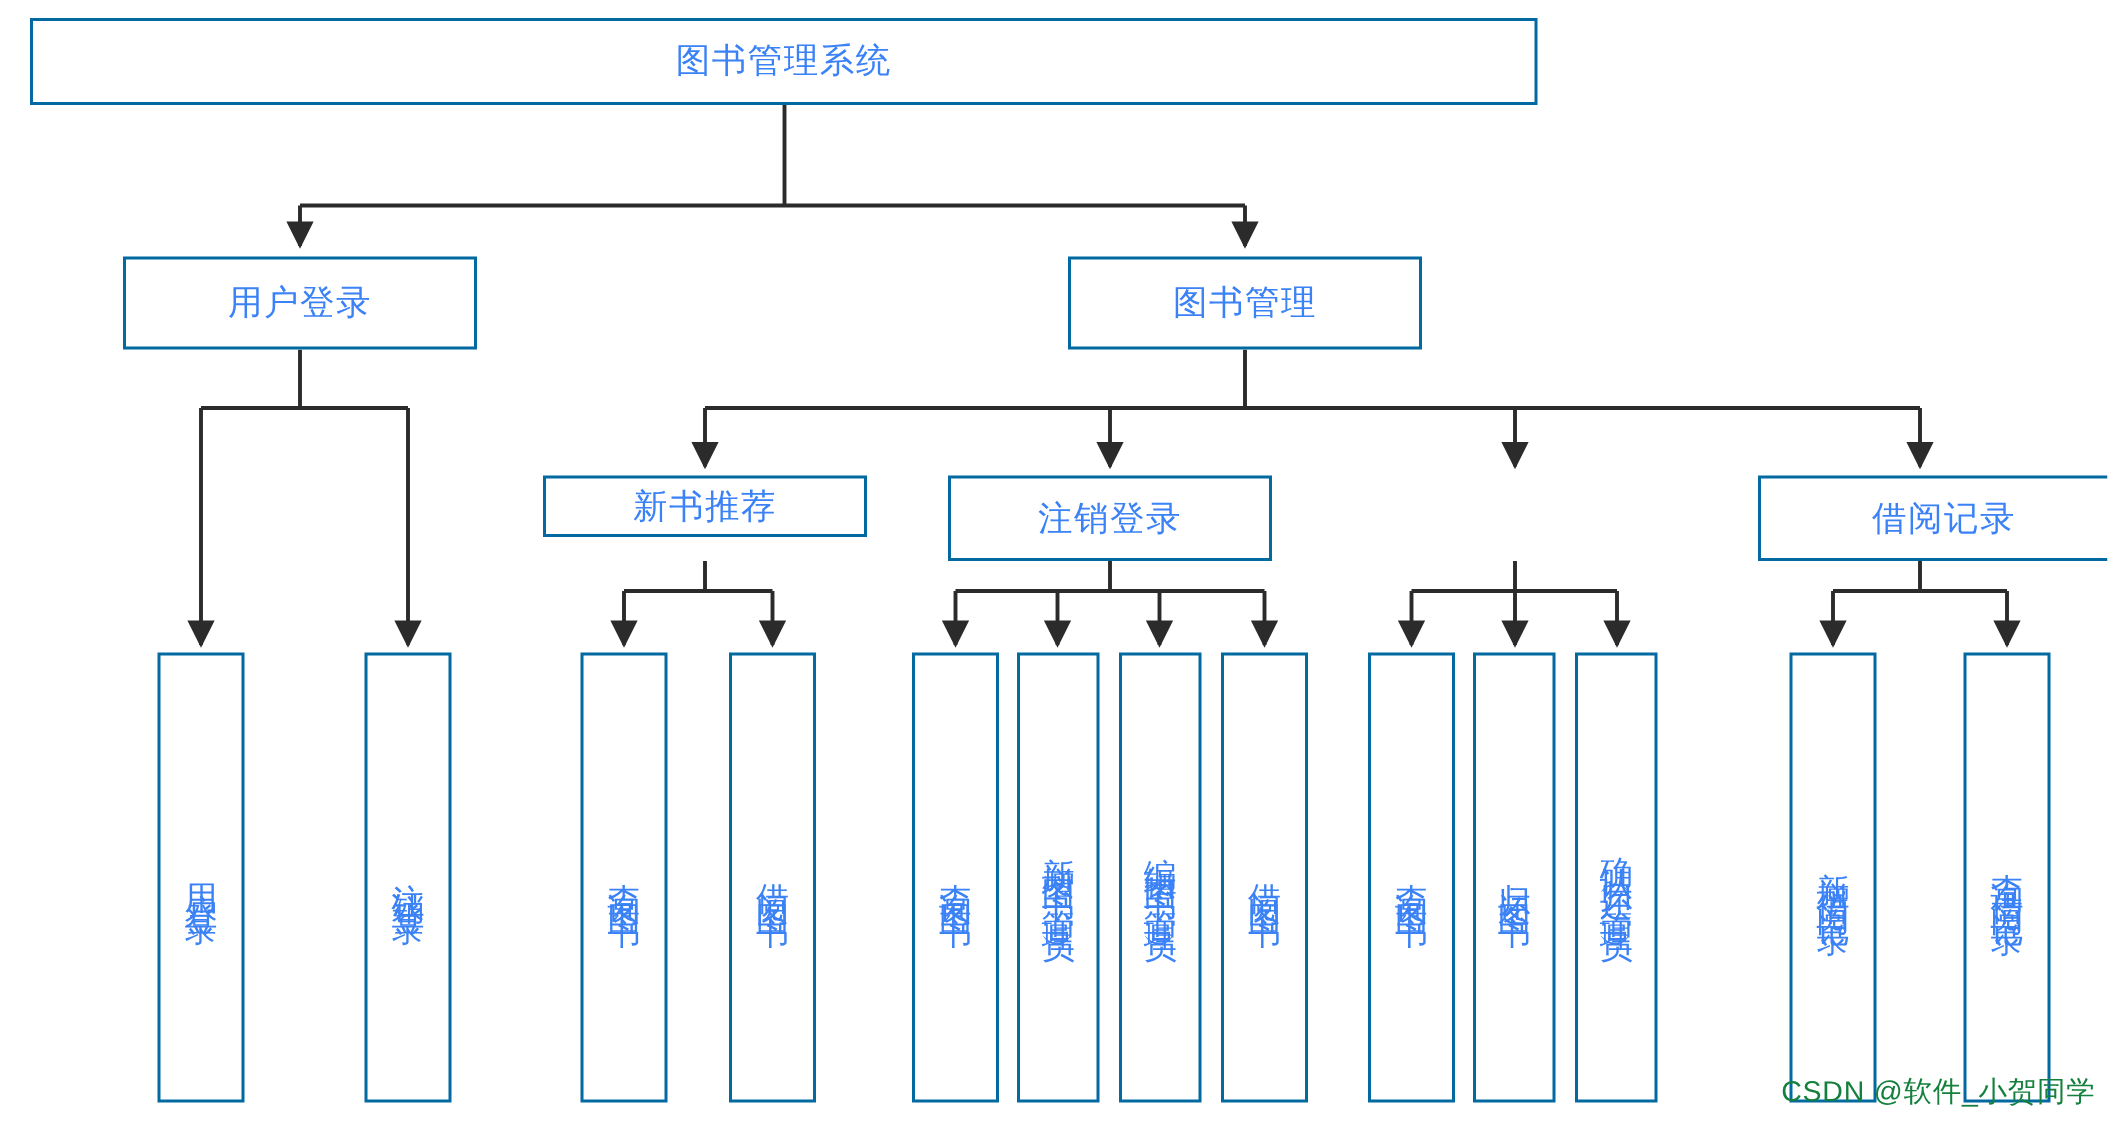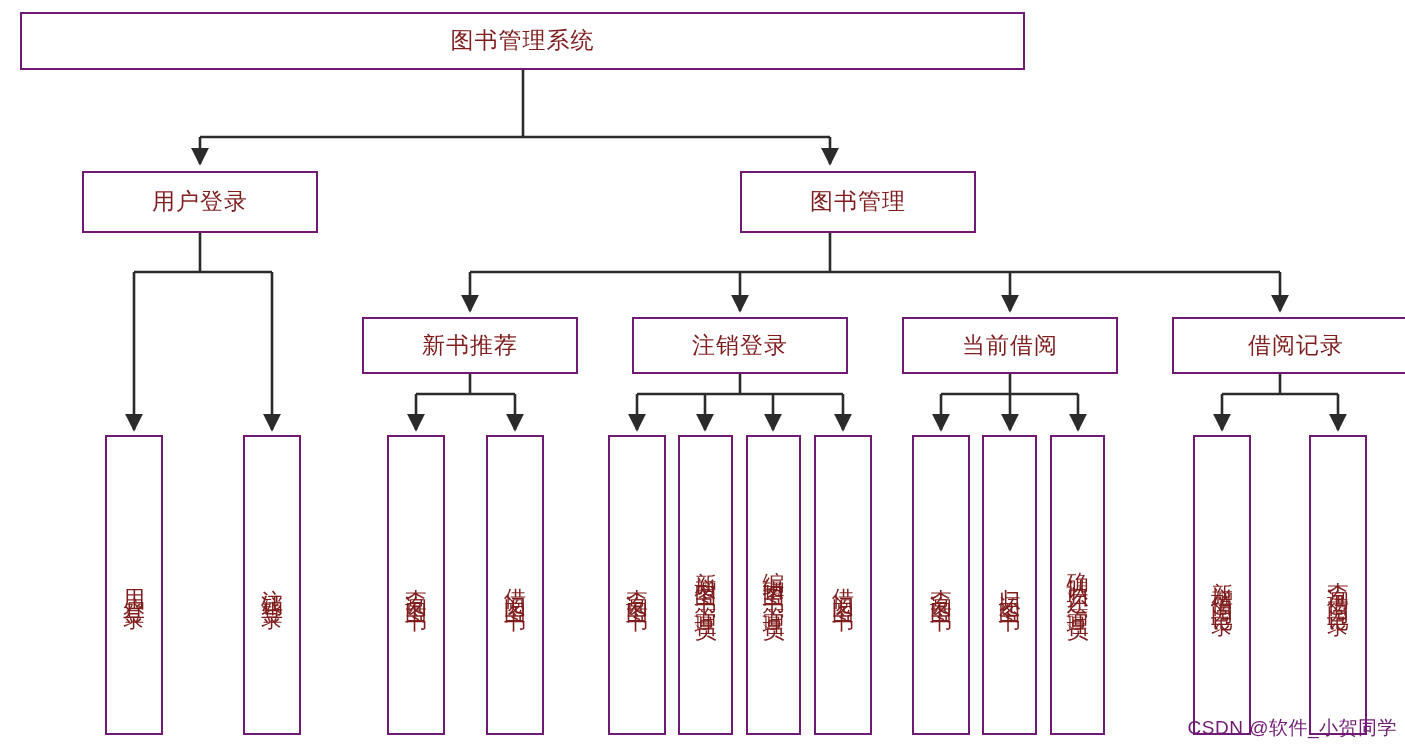--- a/index.html
+++ b/index.html
@@ -21,25 +21,25 @@
     left: 0;
     top: 0;
     width: 1405px;
     height: 747px;
     pointer-events: none;
   }
   .node {
     position: absolute;
     box-sizing: border-box;
     background: #ffffff;
-    border: 2px solid #701a75;
+    border: 2px solid #0369a1;
     display: flex;
     align-items: center;
     justify-content: center;
-    color: #7f1d1d;
+    color: #3b82f6;
     z-index: 2;
   }
   .node .label {
     display: block;
     text-align: center;
     line-height: 1.12;
     white-space: nowrap;
   }
   .node.horiz .label {
     font-size: 23px;
@@ -60,21 +60,21 @@
     letter-spacing: 7px;
     line-height: 1.0;
     white-space: nowrap;
     max-height: 100%;
   }
   .watermark {
     position: absolute;
     right: 8px;
     bottom: 6px;
     font-size: 19px;
-    color: #701a75;
+    color: #15803d;
     letter-spacing: 0.5px;
     z-index: 3;
     user-select: none;
     white-space: nowrap;
   }
 </style>
 </head>
 <body>
 
 <div id="canvas">
@@ -129,33 +129,30 @@
     </g>
   </svg>
 
   <div class="node root horiz" style="left:20px; top:12px; width:1005px; height:58px;">
     <span class="label">图书管理系统</span>
   </div>
 
   <div class="node horiz" style="left:82px; top:171px; width:236px; height:62px;">
     <span class="label">用户登录</span>
   </div>
-  <div class="node horiz" style="left:712px; top:171px; width:236px; height:62px;margin-left:28px;">
+  <div class="node horiz" style="left:712px; top:171px; width:236px; height:62px;">
     <span class="label">图书管理</span>
   </div>
 
-  <div class="node horiz" style="left:362px; top:317px; width:216px; height:57px;">
+  <div class="node horiz" style="left:362px; top:317px; width:216px; height:41px;">
     <span class="label">新书推荐</span>
   </div>
   <div class="node horiz" style="left:632px; top:317px; width:216px; height:57px;">
     <span class="label">注销登录</span>
   </div>
-  <div class="node horiz" style="left:902px; top:317px; width:216px; height:57px;">
-    <span class="label">当前借阅</span>
-  </div>
   <div class="node horiz" style="left:1172px; top:317px; width:248px; height:57px;">
     <span class="label">借阅记录</span>
   </div>
 
   <div class="node leaf" style="left:105px; top:435px; width:58px; height:300px;">
     <span class="label">用户登录</span>
   </div>
   <div class="node leaf" style="left:243px; top:435px; width:58px; height:300px;">
     <span class="label">注销登录</span>
   </div>

